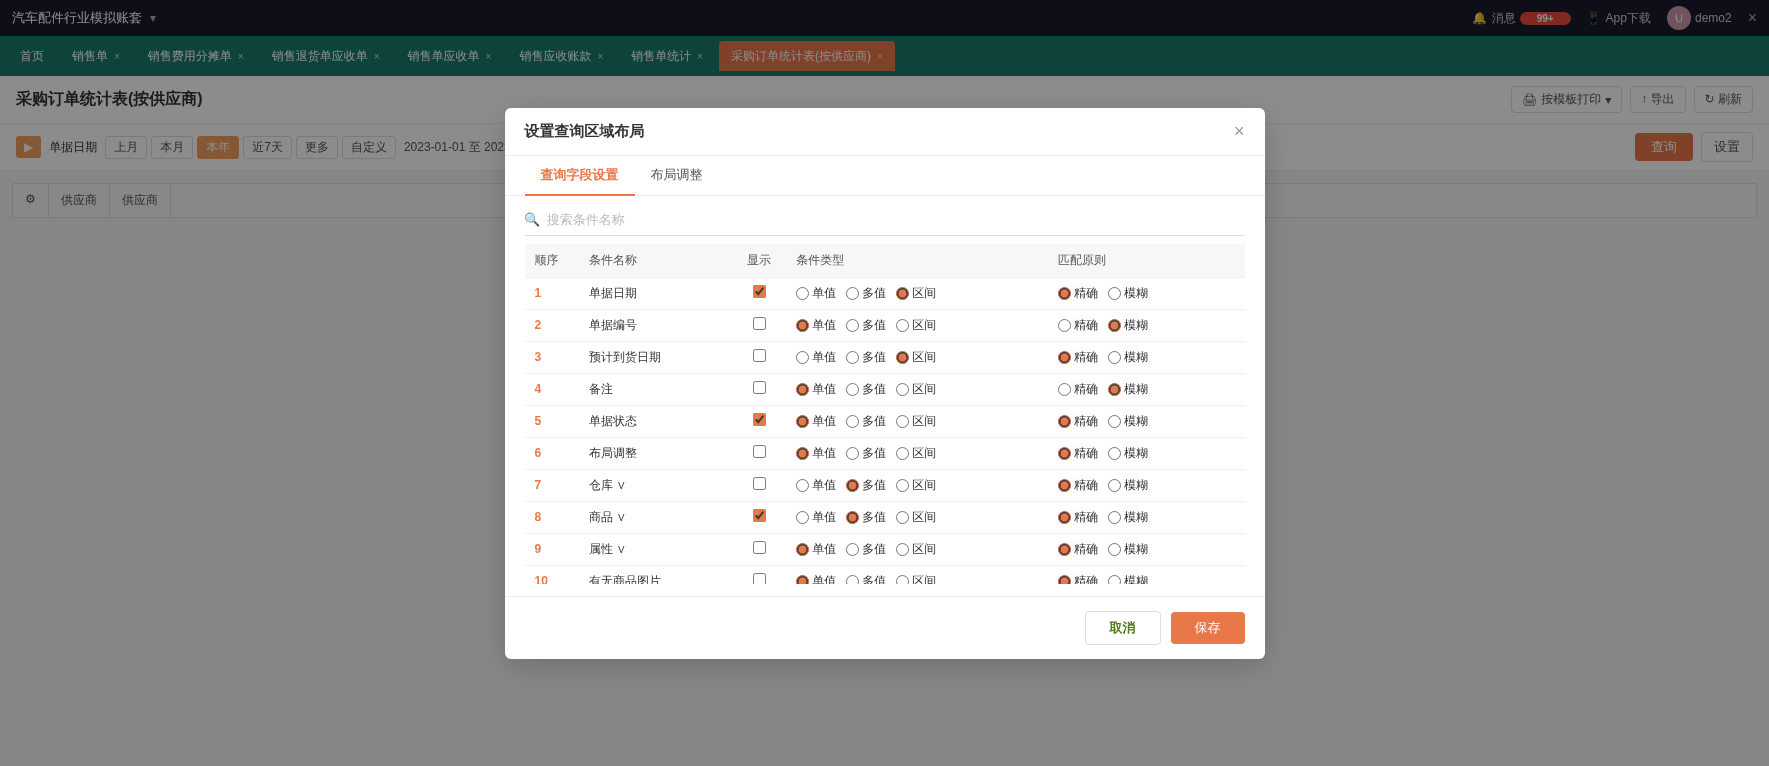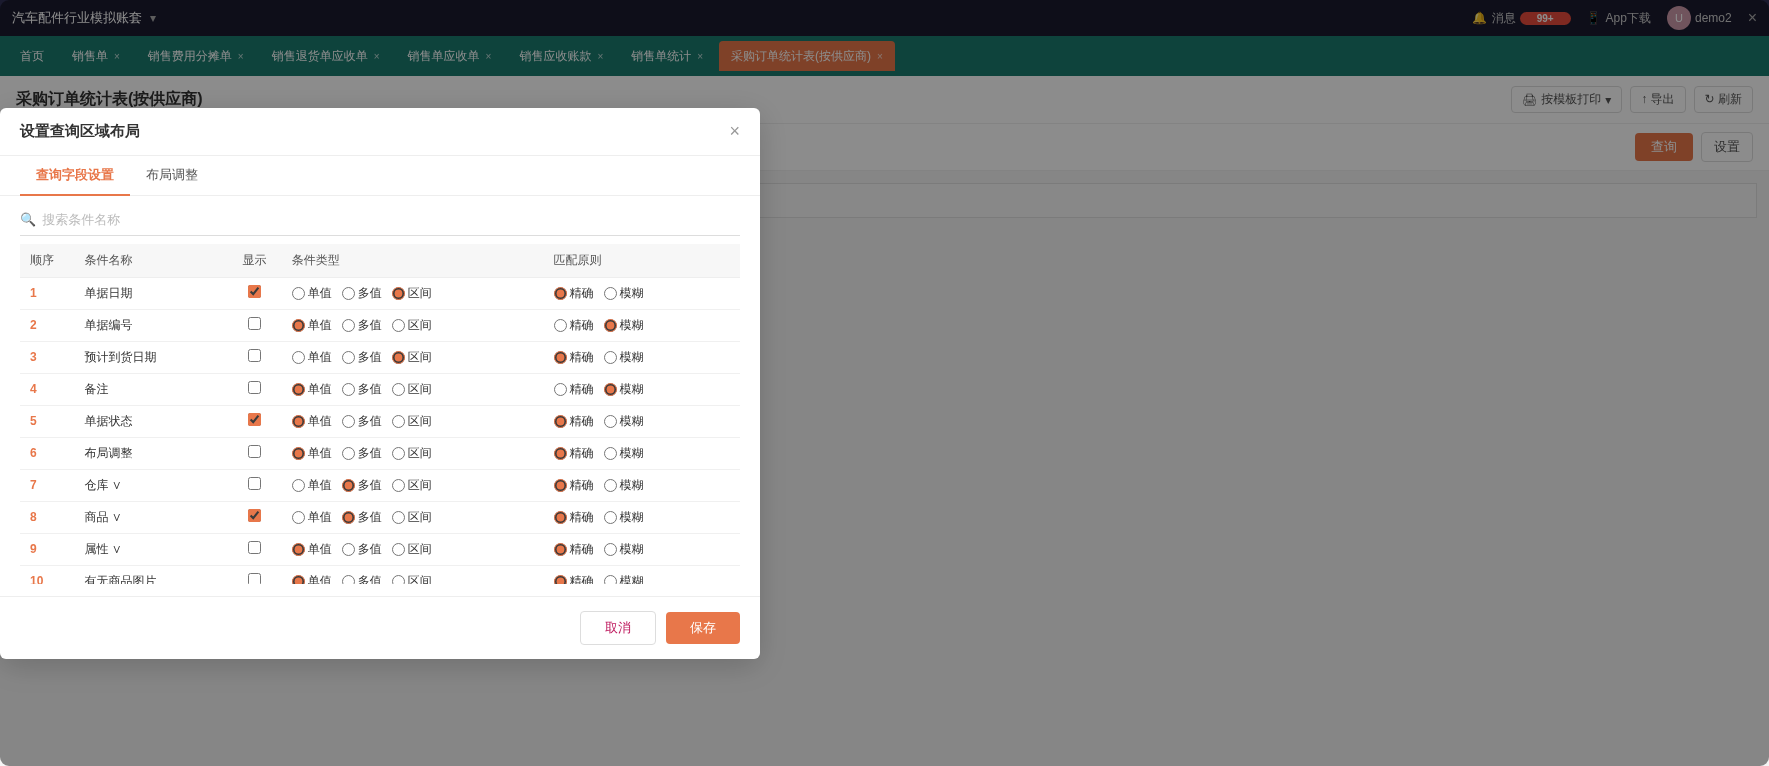--- a/index.html
+++ b/index.html
@@ -155,21 +155,21 @@
     }
 
     
     .overlay {
       position: fixed;
       top: 0; left: 0; right: 0; bottom: 0;
       background: rgba(0,0,0,0.45);
       z-index: 100;
       display: flex;
       align-items: center;
-      border-radius: 9px;
+      justify-content: center;
     }
 
     
     .modal {
       background: #fff;
       border-radius: 6px;
       width: 760px;
       max-height: 640px;
       display: flex;
       flex-direction: column;
@@ -277,21 +277,22 @@
       border-top: 1px solid #eee;
       gap: 10px;
     }
     .btn-cancel {
       border: 1px solid #ddd;
       background: #fff;
       padding: 7px 24px;
       border-radius: 4px;
       cursor: pointer;
       font-size: 13px;
-      color: #be185d;
+      color: #4d7c0f;
+      font-weight: bold;
     }
     .btn-save {
       border: none;
       background: #e8774a;
       padding: 7px 24px;
       border-radius: 4px;
       cursor: pointer;
       font-size: 13px;
       color: #fff;
       font-weight: normal;
@@ -394,20 +395,28 @@
       <button class="btn-refresh">
         <span>↻</span>
         <span>刷新</span>
       </button>
     </div>
   </div>
 
   <div class="filter-bar">
     <button class="filter-toggle">▶</button>
     <span class="filter-label">单据日期</span>
+    <div class="date-filter-btns">
+      <button class="date-btn">上月</button>
+      <button class="date-btn">本月</button>
+      <button class="date-btn active-orange">本年</button>
+      <button class="date-btn">近7天</button>
+      <button class="date-btn">更多</button>
+      <button class="date-btn">自定义</button>
+    </div>
     <span class="date-range">2023-01-01 至 2023-12-31</span>
     <span style="flex:1;"></span>
     <button class="btn-query">
       <span>查询</span>
     </button>
     <button class="btn-settings">
       <span>设置</span>
     </button>
   </div>
 

